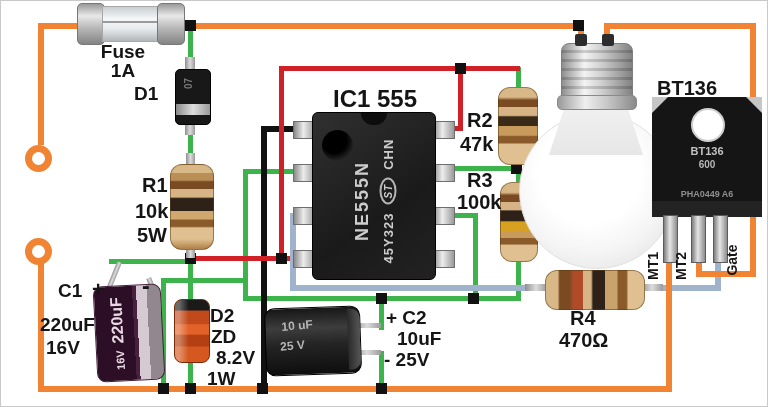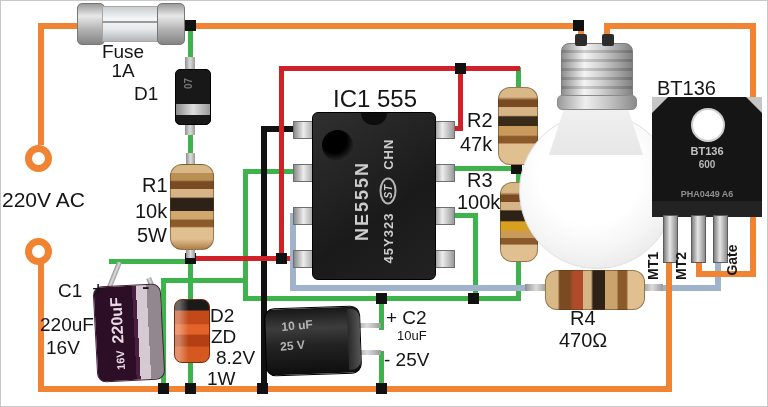--- a/index.html
+++ b/index.html
@@ -9,21 +9,21 @@
   .g{background:var(--c-green,#3CB44B);z-index:1}
   .k{background:var(--c-black,#111);z-index:2}
   .r{background:var(--c-red,#D02028);z-index:3}
   .b{background:var(--c-blue,#9FB3CD);z-index:4}
   .o{background:var(--c-live,#F08432);z-index:5}
   .j{position:absolute;width:11px;height:11px;background:var(--c-black,#111);z-index:6}
   .ring{position:absolute;width:13px;height:13px;border:7px solid var(--c-live,#F08432);
         border-radius:50%;background:#fff;z-index:6}
   .cmp{position:absolute;z-index:7}
   .lead{position:absolute;z-index:7;background:linear-gradient(90deg,#8f8f8f,#dcdcdc,#9a9a9a)}
-  .lbl{position:absolute;z-index:8;font-weight:normal;color:var(--c-label,#151515);
+  .lbl{position:absolute;z-index:8;font-weight:bold;color:var(--c-label,#151515);
        white-space:nowrap;line-height:1}
   .ctr{text-align:center}
   .wm{position:absolute;z-index:9;font-weight:bold;color:var(--c-watermark,#C22A2E);
       font-size:22px;white-space:nowrap;letter-spacing:0.5px}
   
   .fuse{border-radius:6px}
   .fuse .cap{position:absolute;top:0;width:26px;height:40px;border-radius:5px;border:1px solid #777;
     background:linear-gradient(180deg,#9a9a9a,#e8e8e8 30%,#b8b8b8 60%,#848484),
                repeating-linear-gradient(90deg,rgba(0,0,0,.25) 0 2px,rgba(255,255,255,.25) 2px 5px)}
   .fuse .glass{position:absolute;left:25px;top:3px;width:56px;height:34px;border:1px solid #a8a8a8;
@@ -241,41 +241,40 @@
   </div>
   <div class="cmp tpin" style="left:662px;top:214px"></div>
   <div class="cmp tpin" style="left:690px;top:214px"></div>
   <div class="cmp tpin" style="left:712px;top:214px"></div>
 
   <div class="lbl ctr" style="left:96px;top:41px;width:52px;font-size:19px">Fuse</div>
   <div class="lbl ctr" style="left:96px;top:60px;width:52px;font-size:19px">1A</div>
 
   <div class="lbl" style="left:133px;top:83px;font-size:19px">D1</div>
 
-  <div class="lbl" style="left:1px;top:188px;font-size:21px">220V AC</div>
 
   <div class="lbl" style="left:141px;top:174px;font-size:20px">R1</div>
   <div class="lbl" style="left:134px;top:200px;font-size:20px">10k</div>
   <div class="lbl" style="left:136px;top:224px;font-size:20px">5W</div>
 
   <div class="lbl" style="left:332px;top:86px;font-size:24px">IC1 555</div>
 
   <div class="lbl" style="left:466px;top:109px;font-size:20px">R2</div>
   <div class="lbl" style="left:459px;top:133px;font-size:20px">47k</div>
   <div class="lbl" style="left:466px;top:169px;font-size:20px">R3</div>
   <div class="lbl" style="left:456px;top:191px;font-size:20px">100k</div>
 
 
   <div class="lbl" style="left:656px;top:77px;font-size:20px">BT136</div>
 
   <div class="lbl" style="left:569px;top:307px;font-size:20px">R4</div>
   <div class="lbl" style="left:558px;top:329px;font-size:20px">470Ω</div>
 
   <div class="lbl" style="left:385px;top:307px;font-size:19px">+ C2</div>
-  <div class="lbl" style="left:396px;top:328px;font-size:13px">10uF</div>
+  <div class="lbl" style="left:396px;top:328px;font-size:19px">10uF</div>
   <div class="lbl" style="left:383px;top:349px;font-size:19px">- 25V</div>
 
   <div class="lbl" style="left:57px;top:280px;font-size:19px">C1</div>
   <div class="lbl" style="left:91px;top:277px;font-size:21px">+</div>
   <div class="lbl" style="left:141px;top:274px;font-size:23px">-</div>
   <div class="lbl" style="left:39px;top:314px;font-size:19px">220uF</div>
   <div class="lbl" style="left:45px;top:337px;font-size:19px">16V</div>
 
   <div class="lbl" style="left:209px;top:305px;font-size:19px">D2</div>
   <div class="lbl" style="left:210px;top:326px;font-size:19px">ZD</div>

